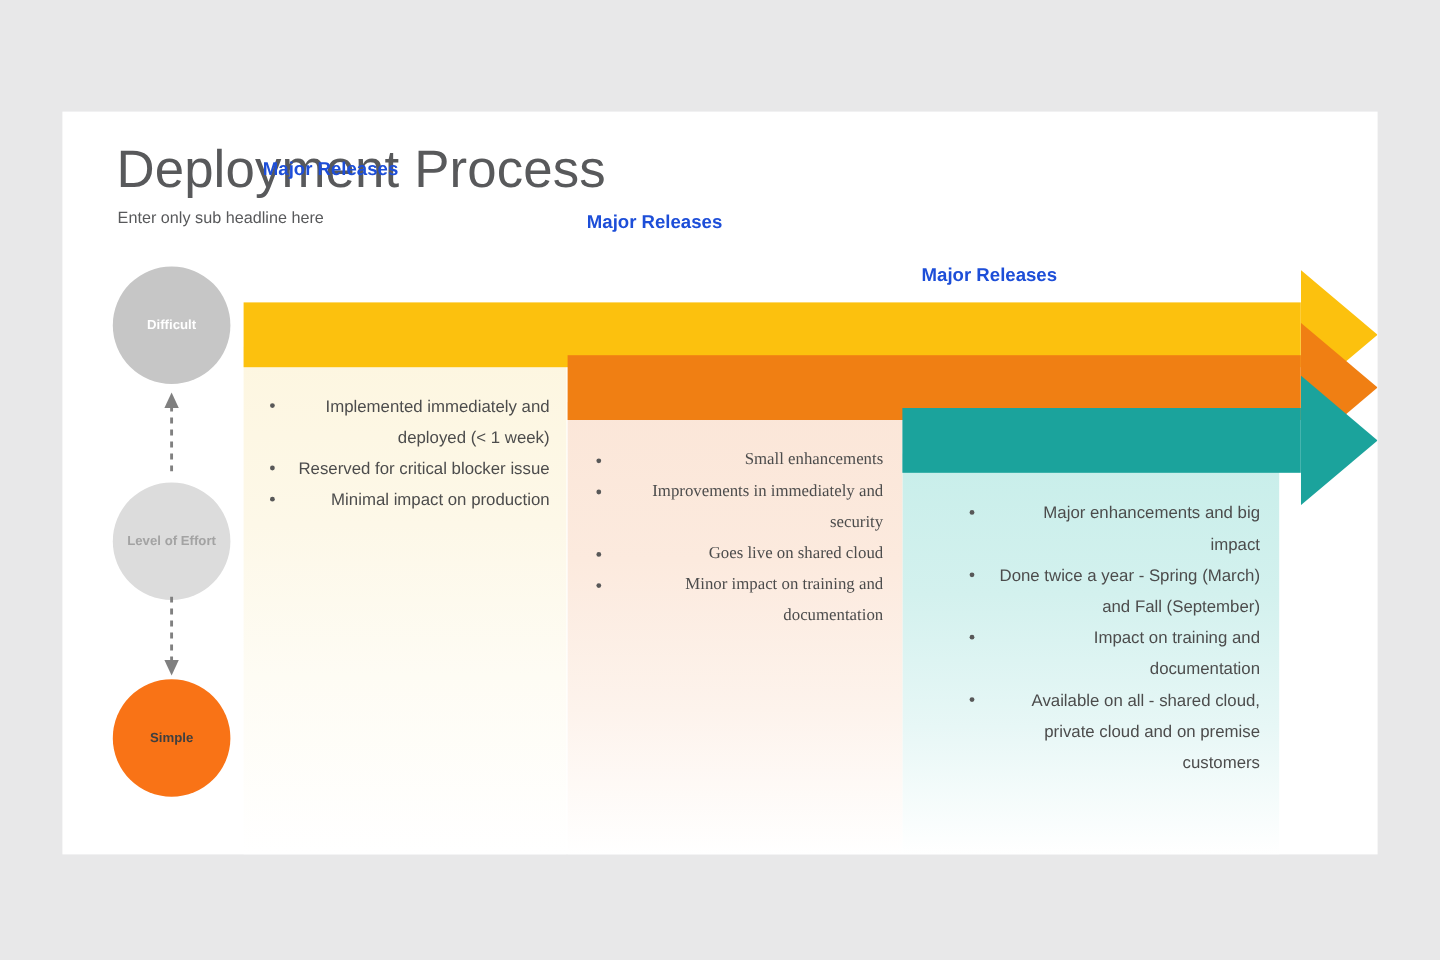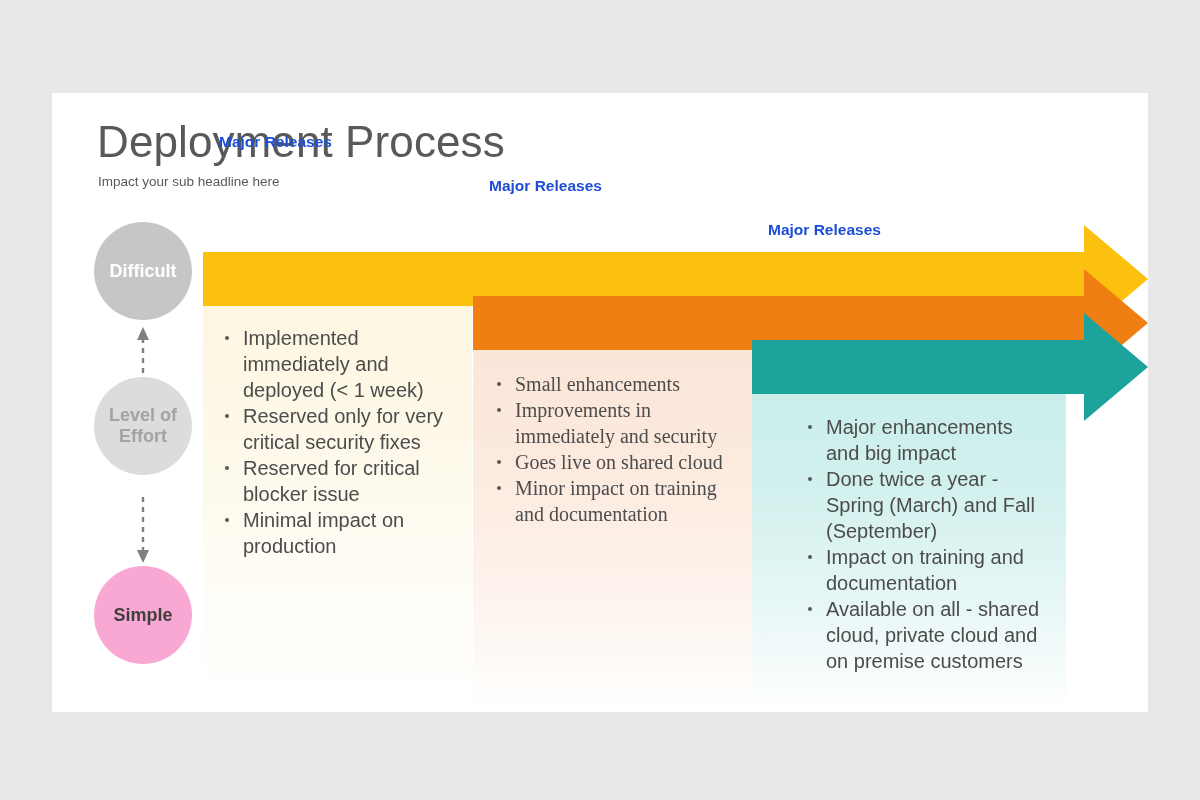--- a/index.html
+++ b/index.html
@@ -59,26 +59,26 @@
     position: absolute;
     left: 5px;
     width: 98px;
     height: 98px;
     border-radius: 50%;
     display: flex;
     align-items: center;
     justify-content: center;
     text-align: center;
     line-height: 1.15;
-    font-size: 18px;
+    font-size: 11px;
     font-weight: bold;
   }
   .circle-top    { top: 0px;   background: #c6c6c6; color: #ffffff; }
-  .circle-mid    { top: 155px; background: #dcdcdc; color: #a3a3a3; }
-  .circle-bottom { top: 344px; background: #f9a8d4; color: #3f3f3f; }
+  .circle-mid    { top: 180px; background: #dcdcdc; color: #a3a3a3; }
+  .circle-bottom { top: 344px; background: #f97316; color: #3f3f3f; }
 
   .connector {
     position: absolute;
     left: 44px;
     width: 20px;
     height: 68px;
   }
   .connector.up   { top: 103px; }
   .connector.down { top: 275px; }
 
@@ -115,23 +115,24 @@
     padding: 0;
   }
   .bullets {
     margin: 0;
     padding: 0;
     list-style: none;
   }
   .bullets li {
     position: relative;
     padding-left: 26px;
-    font-size: 20px;
+    font-size: 14px;
     line-height: 26px;
     color: #4c4c4c;
+    text-align: right;
   }
   .bullets li .dot {
     position: absolute;
     left: 8px;
     top: 11px;
     width: 4px;
     height: 4px;
     border-radius: 50%;
     background: #585858;
   }
@@ -139,21 +140,21 @@
   .body-yellow { background: linear-gradient(to bottom, #fdf6e0 0%, #fdf8e8 35%, #fefcf4 65%, #ffffff 100%); }
   .body-orange { background: linear-gradient(to bottom, #fbe6d8 0%, #fceade 35%, #fdf3ec 68%, #ffffff 100%); }
   .body-teal   { background: linear-gradient(to bottom, #c8eeea 0%, #d3f1ee 35%, #e7f7f6 68%, #ffffff 100%); }
 </style>
 </head>
 <body>
 
 <div class="slide">
 
   <div class="page-title">Deployment Process</div>
-  <div class="page-subtitle">Impact your sub headline here</div>
+  <div class="page-subtitle">Enter only sub headline here</div>
 
   <div class="scale">
 
     <div class="circle circle-top">
       <span>Difficult</span>
     </div>
 
     <div class="connector up">
       <svg width="20" height="68" viewBox="0 0 20 68">
         <line x1="10" y1="68" x2="10" y2="14" stroke="#808080" stroke-width="2.4" stroke-dasharray="5,5"></line>
@@ -191,21 +192,20 @@
       <li><span class="dot"></span><span>Small enhancements</span></li>
       <li><span class="dot"></span><span>Improvements in immediately and security</span></li>
       <li><span class="dot"></span><span>Goes live on shared cloud</span></li>
       <li><span class="dot"></span><span>Minor impact on training and documentation</span></li>
     </ul>
   </div>
 
   <div class="panel-body body-yellow" style="left:151px; top:196px; width:269px; height:423px;">
     <ul class="bullets" style="padding:36px 14px 0 14px;">
       <li><span class="dot"></span><span>Implemented immediately and deployed (&lt; 1 week)</span></li>
-      <li><span class="dot"></span><span>Reserved only for very critical security fixes</span></li>
       <li><span class="dot"></span><span>Reserved for critical blocker issue</span></li>
       <li><span class="dot"></span><span>Minimal impact on production</span></li>
     </ul>
   </div>
 
   <div class="arrow" style="left:151px; top:132px; width:945px;">
     <div class="bar" style="width:881px; background:#fcc10e;"></div>
     <div class="head" style="left:881px; background:#fcc10e;"></div>
   </div>
   <div class="arrow-label" style="left:167px;">Major Releases</div>

